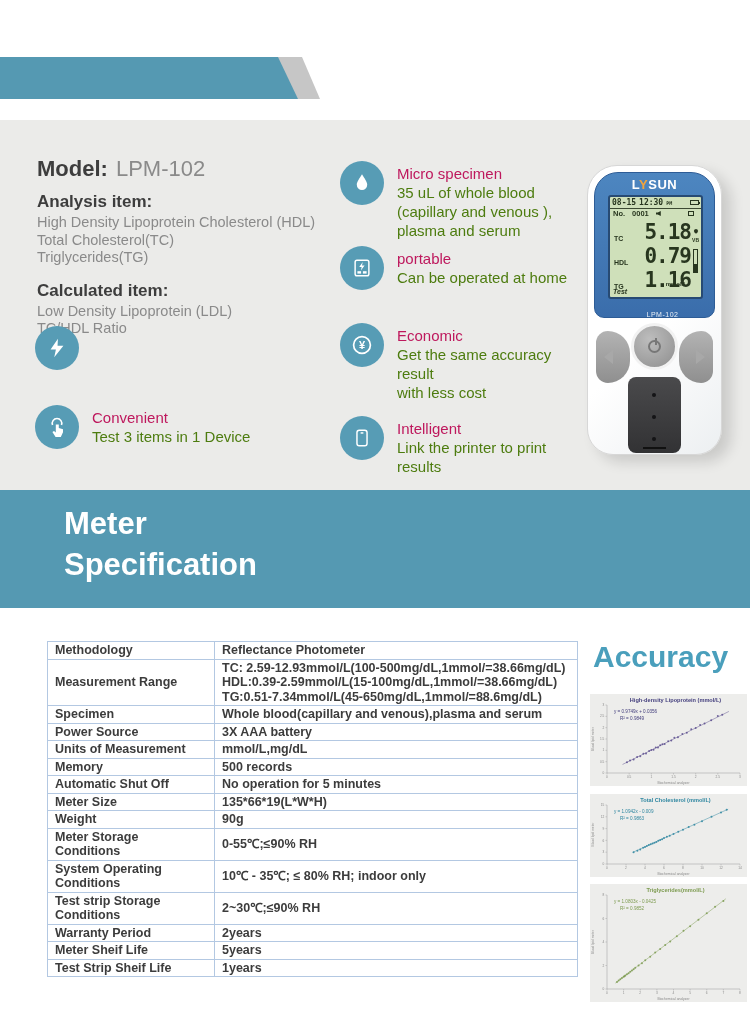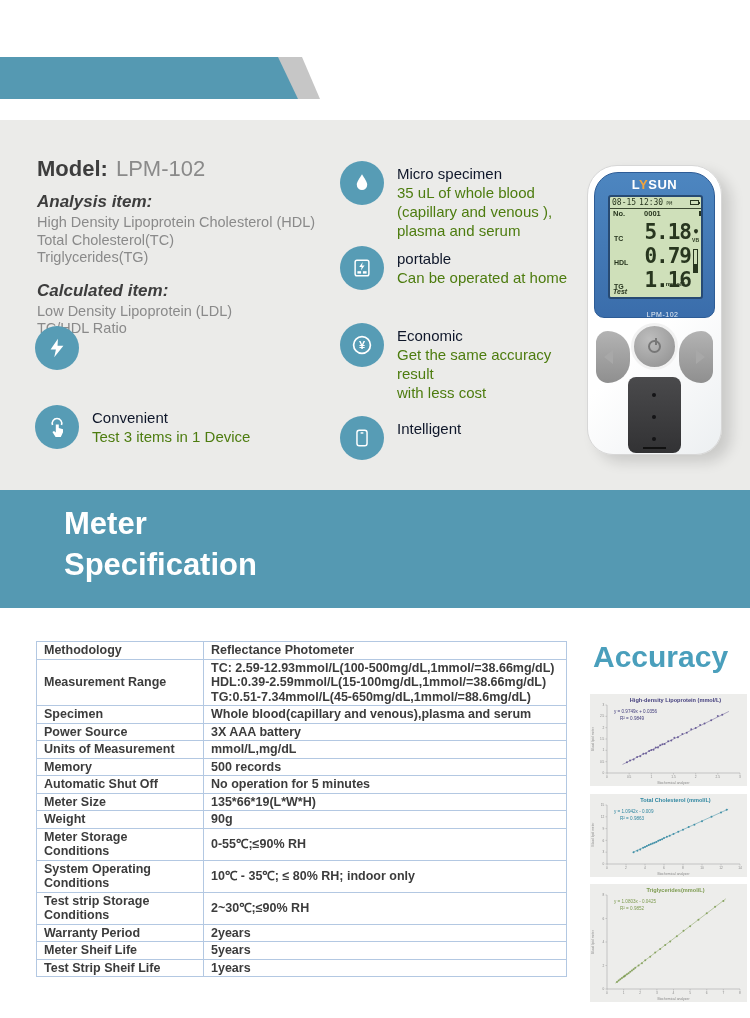--- a/index.html
+++ b/index.html
@@ -12,50 +12,50 @@
   .topbar-teal { position:absolute; top:57px; left:0; width:298px; height:42px; background:#5599b2;
     clip-path:polygon(0 0, 278px 0, 298px 100%, 0 100%); }
 
   
   .gray-section { position:absolute; top:120px; left:0; width:750px; height:370px; background:#ebebe9; }
 
   .info { position:absolute; left:37px; top:36px; width:300px; }
   .model-line { font-size:22px; margin-bottom:10px; }
   .model-label { font-weight:700; color:#3d3d3d; }
   .model-value { color:#8a8a8a; margin-left:8px; }
-  .sec-title { font-size:17px; font-weight:700; color:#3d3d3d; margin-top:1px; margin-bottom:2px;font-style:italic; }
+  .sec-title { font-size:17px; font-weight:700; color:#3d3d3d; margin-top:1px; margin-bottom:2px; }
   .info-line { font-size:14.5px; color:#8a8a8a; line-height:17.5px; }
   .calc-gap { margin-top:14px; }
 
   .features-left  { position:absolute; left:35px;  top:206px; width:280px; }
   .features-right { position:absolute; left:340px; top:41px;  width:250px; }
   .feature { display:flex; gap:13px; }
   .ficon { width:44px; height:44px; border-radius:50%; background:#579cb5; flex:none;
            display:flex; align-items:center; justify-content:center; }
   .ftext { padding-top:3px; }
-  .ftitle { font-size:15px; color:#0f172a; line-height:19px; }
+  .ftitle { font-size:15px; color:#be185d; line-height:19px; }
   .fline  { font-size:15px; color:#4d7c0f; line-height:19px; }
 
   
   .device { position:absolute; left:587px; top:45px; width:135px; height:290px; }
   .dev-body { position:absolute; inset:0; background:linear-gradient(135deg,#ffffff 55%,#eceff1);
     border:1px solid #d7d7d7; border-radius:30px 30px 26px 26px; box-shadow:9px 7px 14px rgba(0,0,0,.14); }
   .dev-blue { position:absolute; left:7px; top:7px; width:121px; height:146px;
     background:linear-gradient(180deg,#4d86c0,#3a6dab); border-radius:24px 24px 10px 10px; border:1px solid #2d5c96; }
   .dev-brand { position:absolute; top:4px; left:0; width:100%; text-align:center;
     font-size:13px; font-weight:700; color:#fff; letter-spacing:.5px; }
   .brand-accent { color:#f2a43c; }
   .lcd { position:absolute; left:13px; top:22px; width:95px; height:104px; background:#cfe0ba;
     border:2px solid #274a73; border-radius:3px; overflow:hidden; color:#28361f; }
   .lcd-top { display:flex; gap:3px; align-items:center; border-bottom:1px solid #3c4a32;
-    padding:1px 2px; font-family:"DejaVu Sans Mono",monospace; font-weight:400; font-size:8px; }
+    padding:1px 2px; font-family:"DejaVu Sans Mono",monospace; font-weight:700; font-size:8px; }
   .lcd-ampm { font-size:5px; }
   .lcd-batt { margin-left:auto; width:9px; height:5px; border:1px solid #28361f; position:relative; }
   .lcd-batt::after { content:""; position:absolute; right:-2px; top:1px; width:1px; height:2px; background:#28361f; }
-  .lcd-no { display:flex; align-items:center; gap:19px; padding:0 3px; font-size:7.5px; font-weight:700;text-align:center; }
+  .lcd-no { display:flex; align-items:center; gap:7px; padding:0 3px; font-size:7.5px; font-weight:700;text-align:center; }
   .lcd-speaker { width:5px; height:5px; background:#28361f; clip-path:polygon(0 30%,40% 30%,100% 0,100% 100%,40% 70%,0 70%); }
   .lcd-printer { width:6px; height:5px; border:1px solid #28361f; margin-left:auto; margin-right:4px; }
   .lcd-row { display:flex; align-items:flex-end; padding:0 4px; height:24px; }
   .lcd-lab { font-size:7px; font-weight:700; width:18px; }
   .lcd-val { font-family:"DejaVu Sans Mono",monospace; font-weight:700; font-size:21px;
              letter-spacing:-1px; line-height:20px; margin-left:auto; margin-right:6px; }
   .lcd-drop { position:absolute; right:3px; top:32px; width:4px; height:4px; background:#28361f;
               border-radius:50% 50% 50% 0; transform:rotate(-45deg); }
   .lcd-vb { position:absolute; right:2px; top:40px; font-size:5px; font-weight:700; }
   .lcd-strip { position:absolute; right:3px; top:52px; width:5px; height:24px; border:1px solid #28361f; }
@@ -78,21 +78,21 @@
   .dev-port { position:absolute; left:41px; top:212px; width:53px; height:76px;
     background:linear-gradient(180deg,#4a4a4c,#323234); border-radius:8px; }
   .port-dot { position:absolute; left:24px; width:4px; height:4px; border-radius:50%; background:#141416; }
   .port-slot { position:absolute; left:15px; bottom:4px; width:23px; height:2px; background:#111; }
 
   
   .banner { position:absolute; top:490px; left:0; width:750px; height:118px; background:#5599b2; }
   .banner-text { position:absolute; left:64px; top:13px; color:#ffffff; font-size:31px; font-weight:700; line-height:41px; }
 
   
-  .spec-table { position:absolute; left:36px; top:641px; width:531px; border-collapse:collapse; }
+  .spec-table { position:absolute; left:47px; top:641px; width:531px; border-collapse:collapse; }
   .spec-table td { border:1px solid #b3c8e2; font-size:12.5px; font-weight:700; color:#3c3c3c;
     padding:1px 7px; vertical-align:middle; line-height:14.5px; }
   .spec-table td.lab { width:167px; }
 
   
   .acc-title { position:absolute; left:593px; top:640px; font-size:30px; font-weight:700; color:#4a9fbc; }
   .chart-card { position:absolute; left:590px; width:157px; background:#ededeb; }
   .chart-card svg { display:block; width:100%; height:100%; font-family:"Liberation Sans",sans-serif; }
   .card-0 { top:694px; height:92px; }
   .card-1 { top:794px; height:83px; }
@@ -185,20 +185,21 @@
         </div>
         <div class="feature">
           <span class="ficon">
             <svg width="22" height="22" viewBox="0 0 24 24" fill="none" stroke="#fff" stroke-width="1.6">
               <rect x="6.5" y="3.5" width="11" height="17" rx="2.5"></rect>
               <line x1="10.5" y1="6.5" x2="13.5" y2="6.5"></line>
             </svg>
           </span>
           <div class="ftext">
             <div class="ftitle">Intelligent</div>
+            <div class="fline">Link the printer to print results</div>
           </div>
         </div>
       </div>
 
     <div class="device">
       <div class="dev-body"></div>
       <div class="dev-blue">
         <div class="dev-brand">
           <span>L</span><span class="brand-accent">Y</span><span>SUN</span>
         </div>

